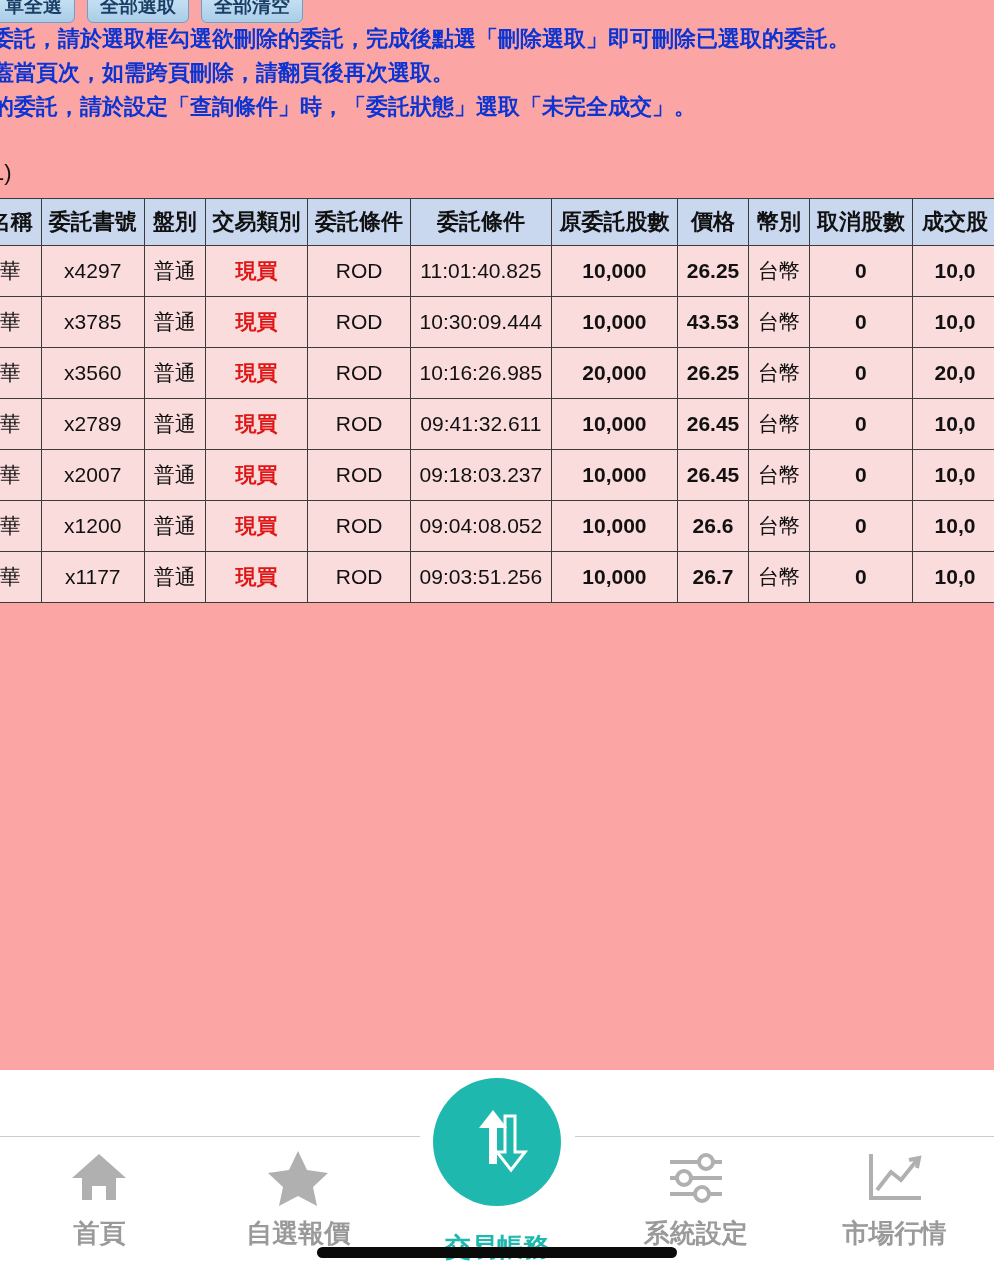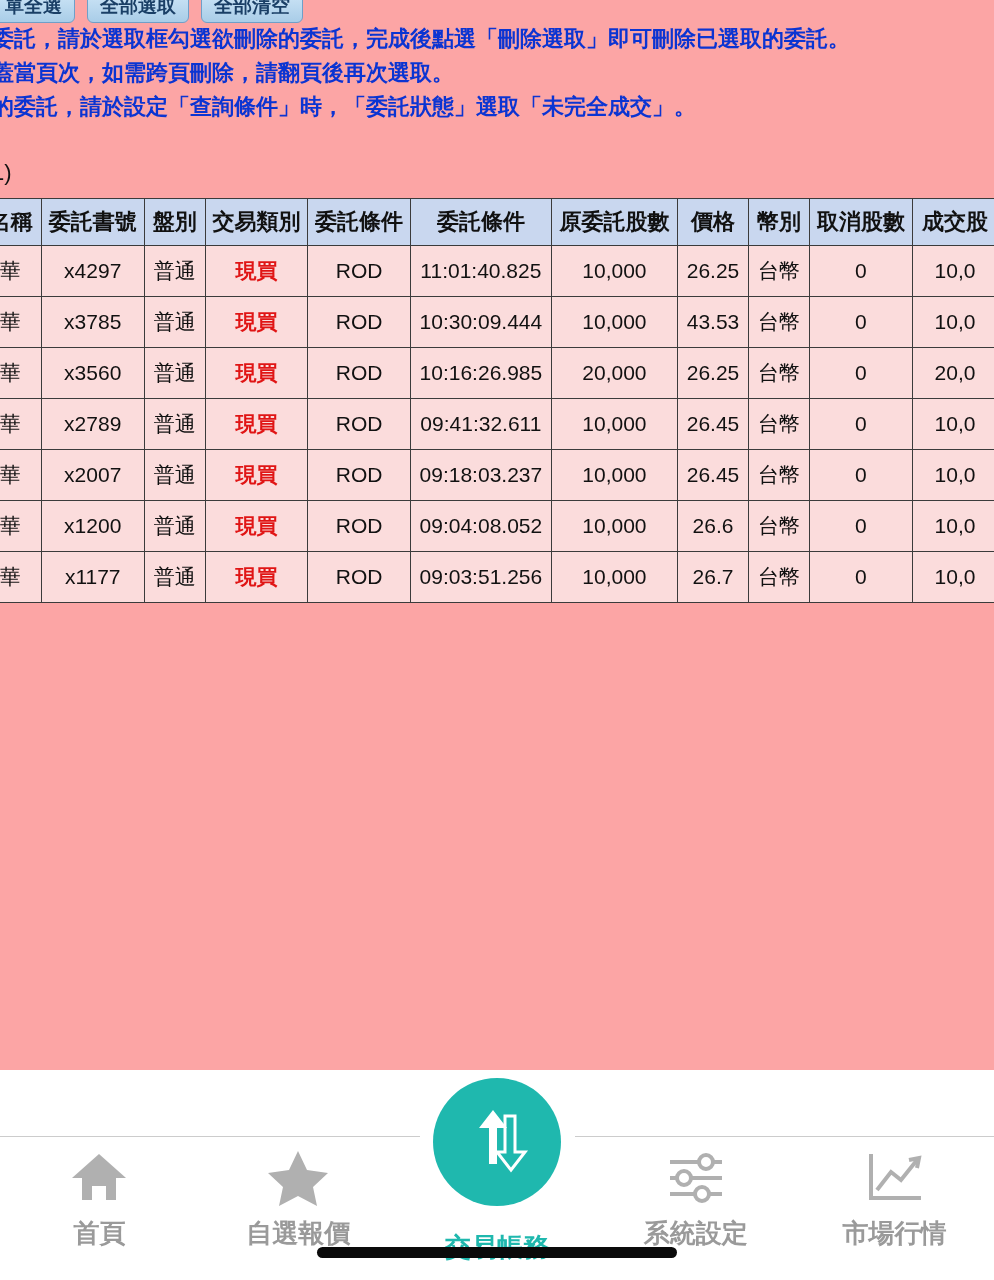--- a/index.html
+++ b/index.html
@@ -86,21 +86,21 @@
   }
   table.orders td {
     background: #fbdcdc;
     border: 1px solid #3b3b3b;
     padding: 11px 8px;
     text-align: center;
     white-space: nowrap;
     font-size: 21px;
   }
   td.buy { color: #e01515; font-weight: bold; font-size: 22px; }
-  td.num { text-align: center; }
+  td.num { text-align: center; font-weight: bold; }
 
   
   .c-name  { width: 100px; }
   .c-no    { width: 108px; }
   .c-mkt   { width: 62px; }
   .c-type  { width: 104px; }
   .c-cond  { width: 104px; }
   .c-time  { width: 138px; }
   .c-qty   { width: 140px; }
   .c-price { width: 70px; }

